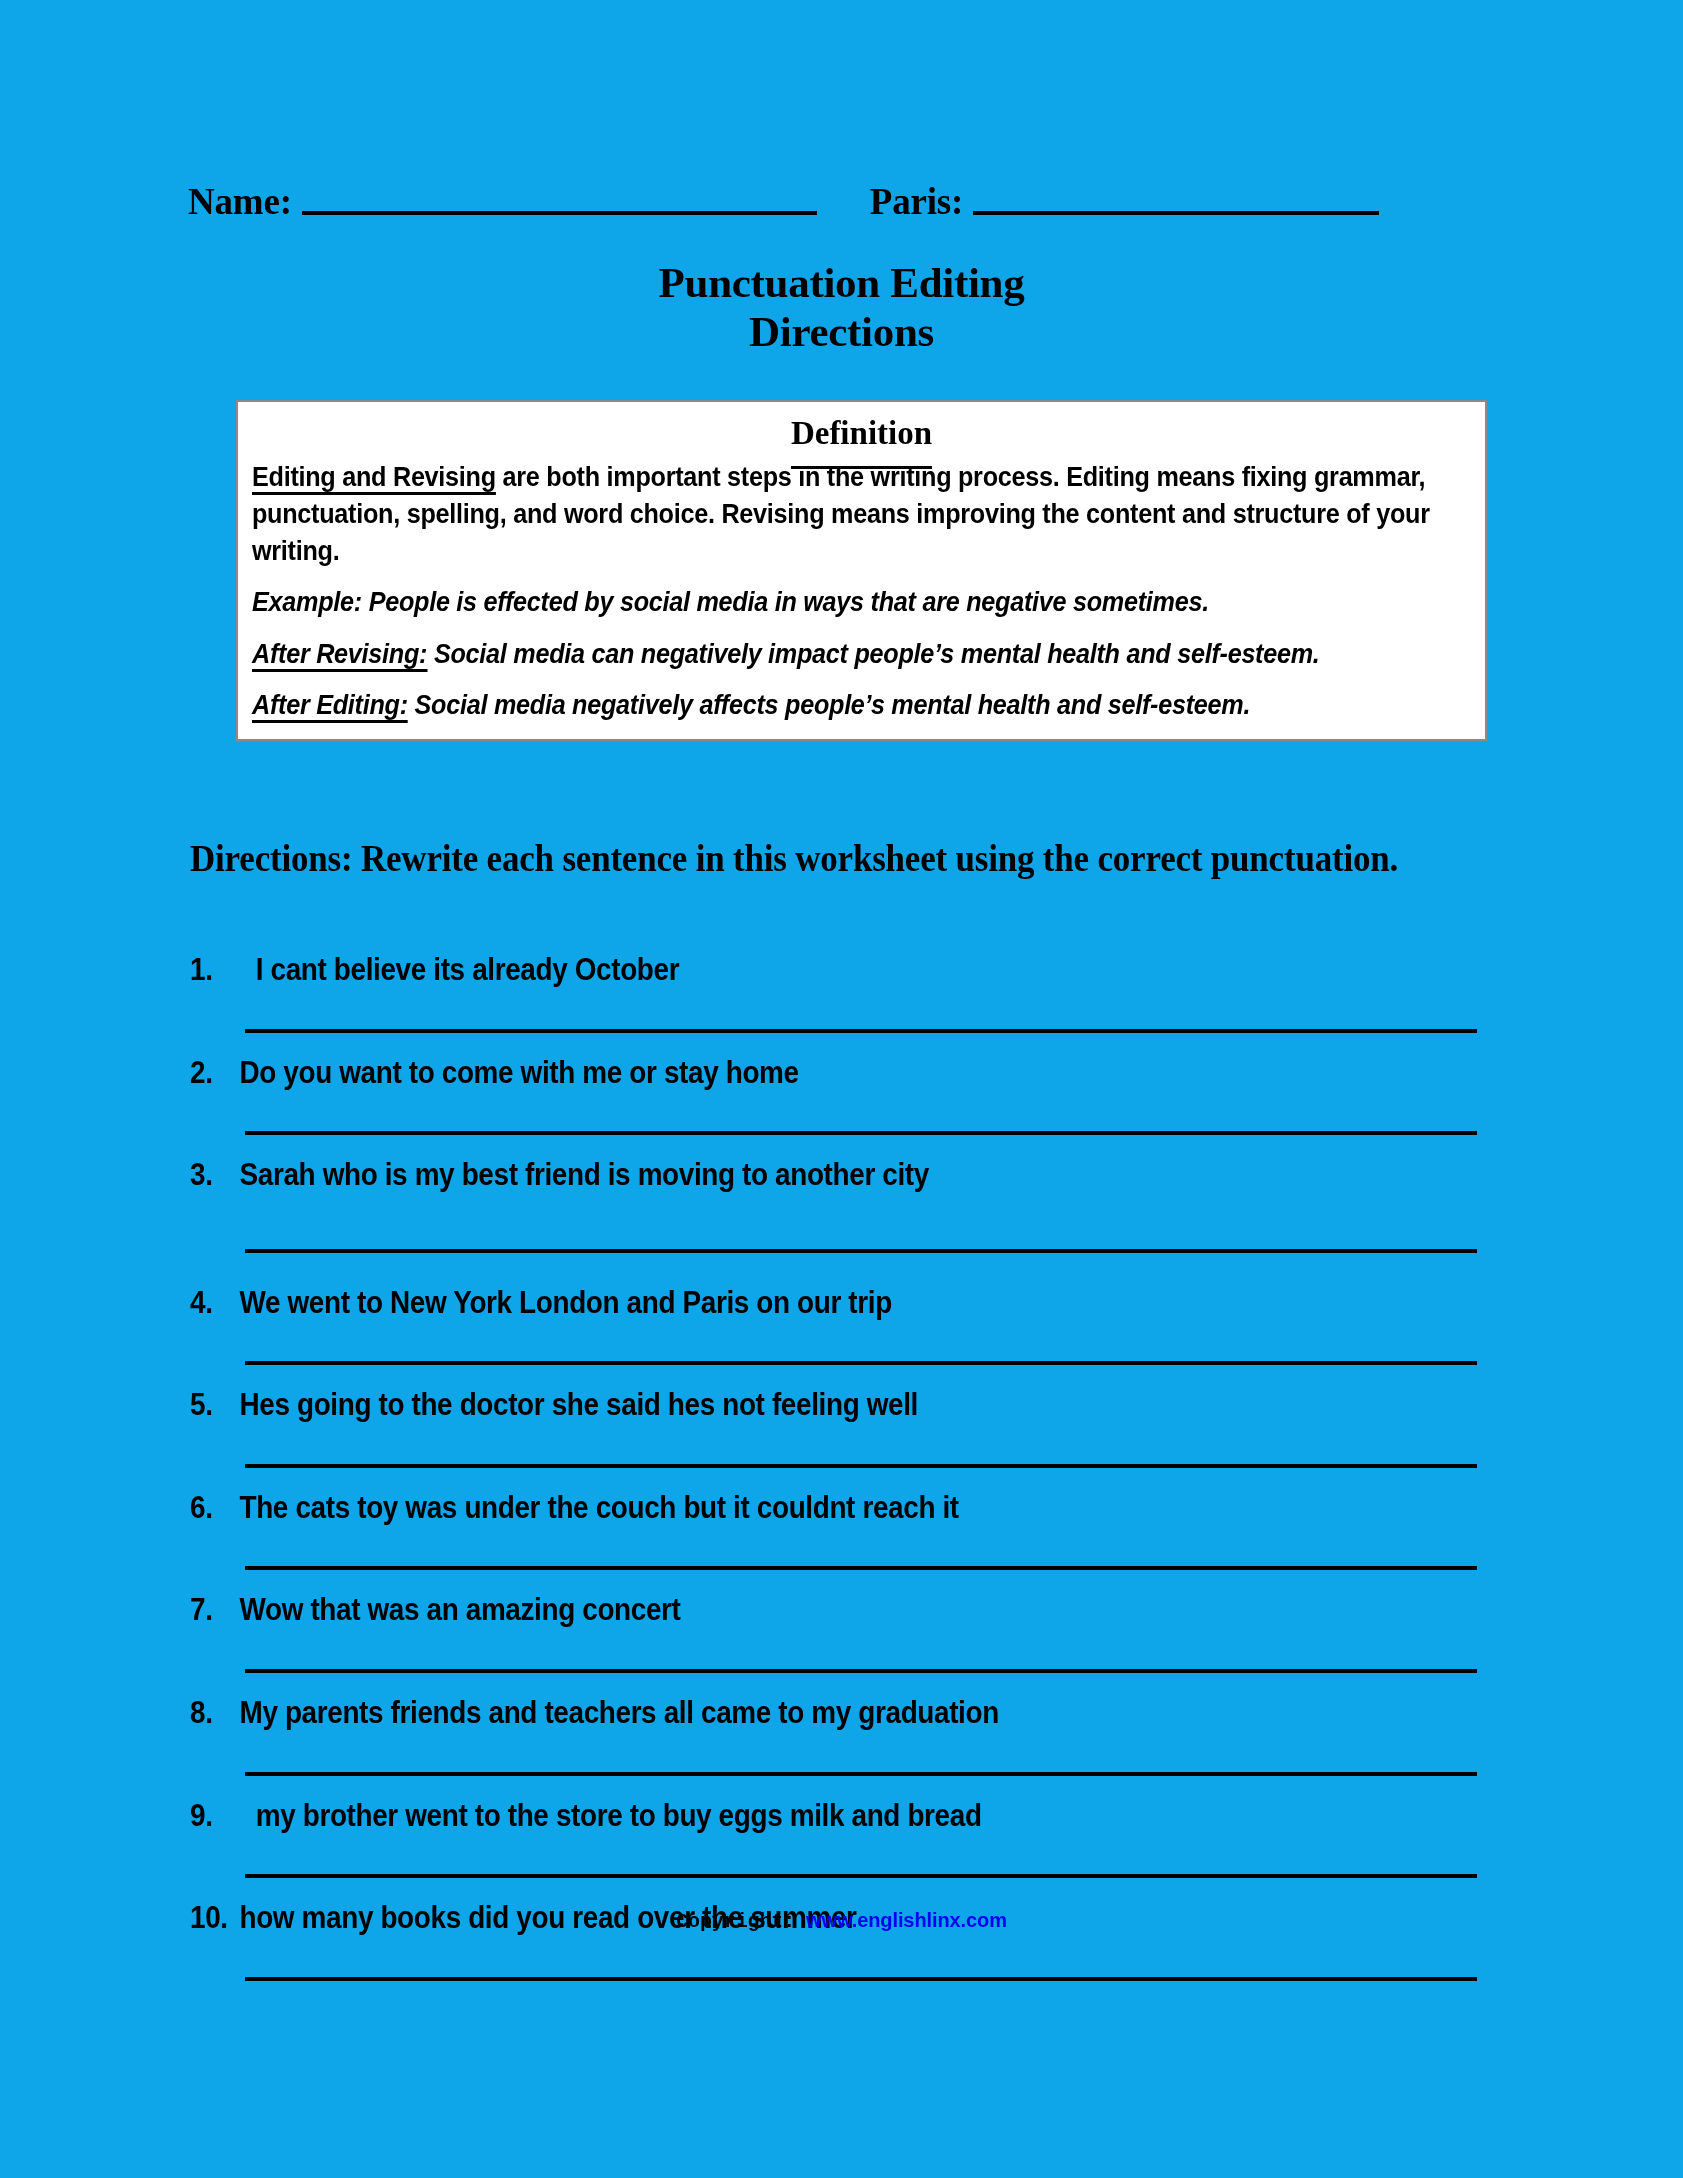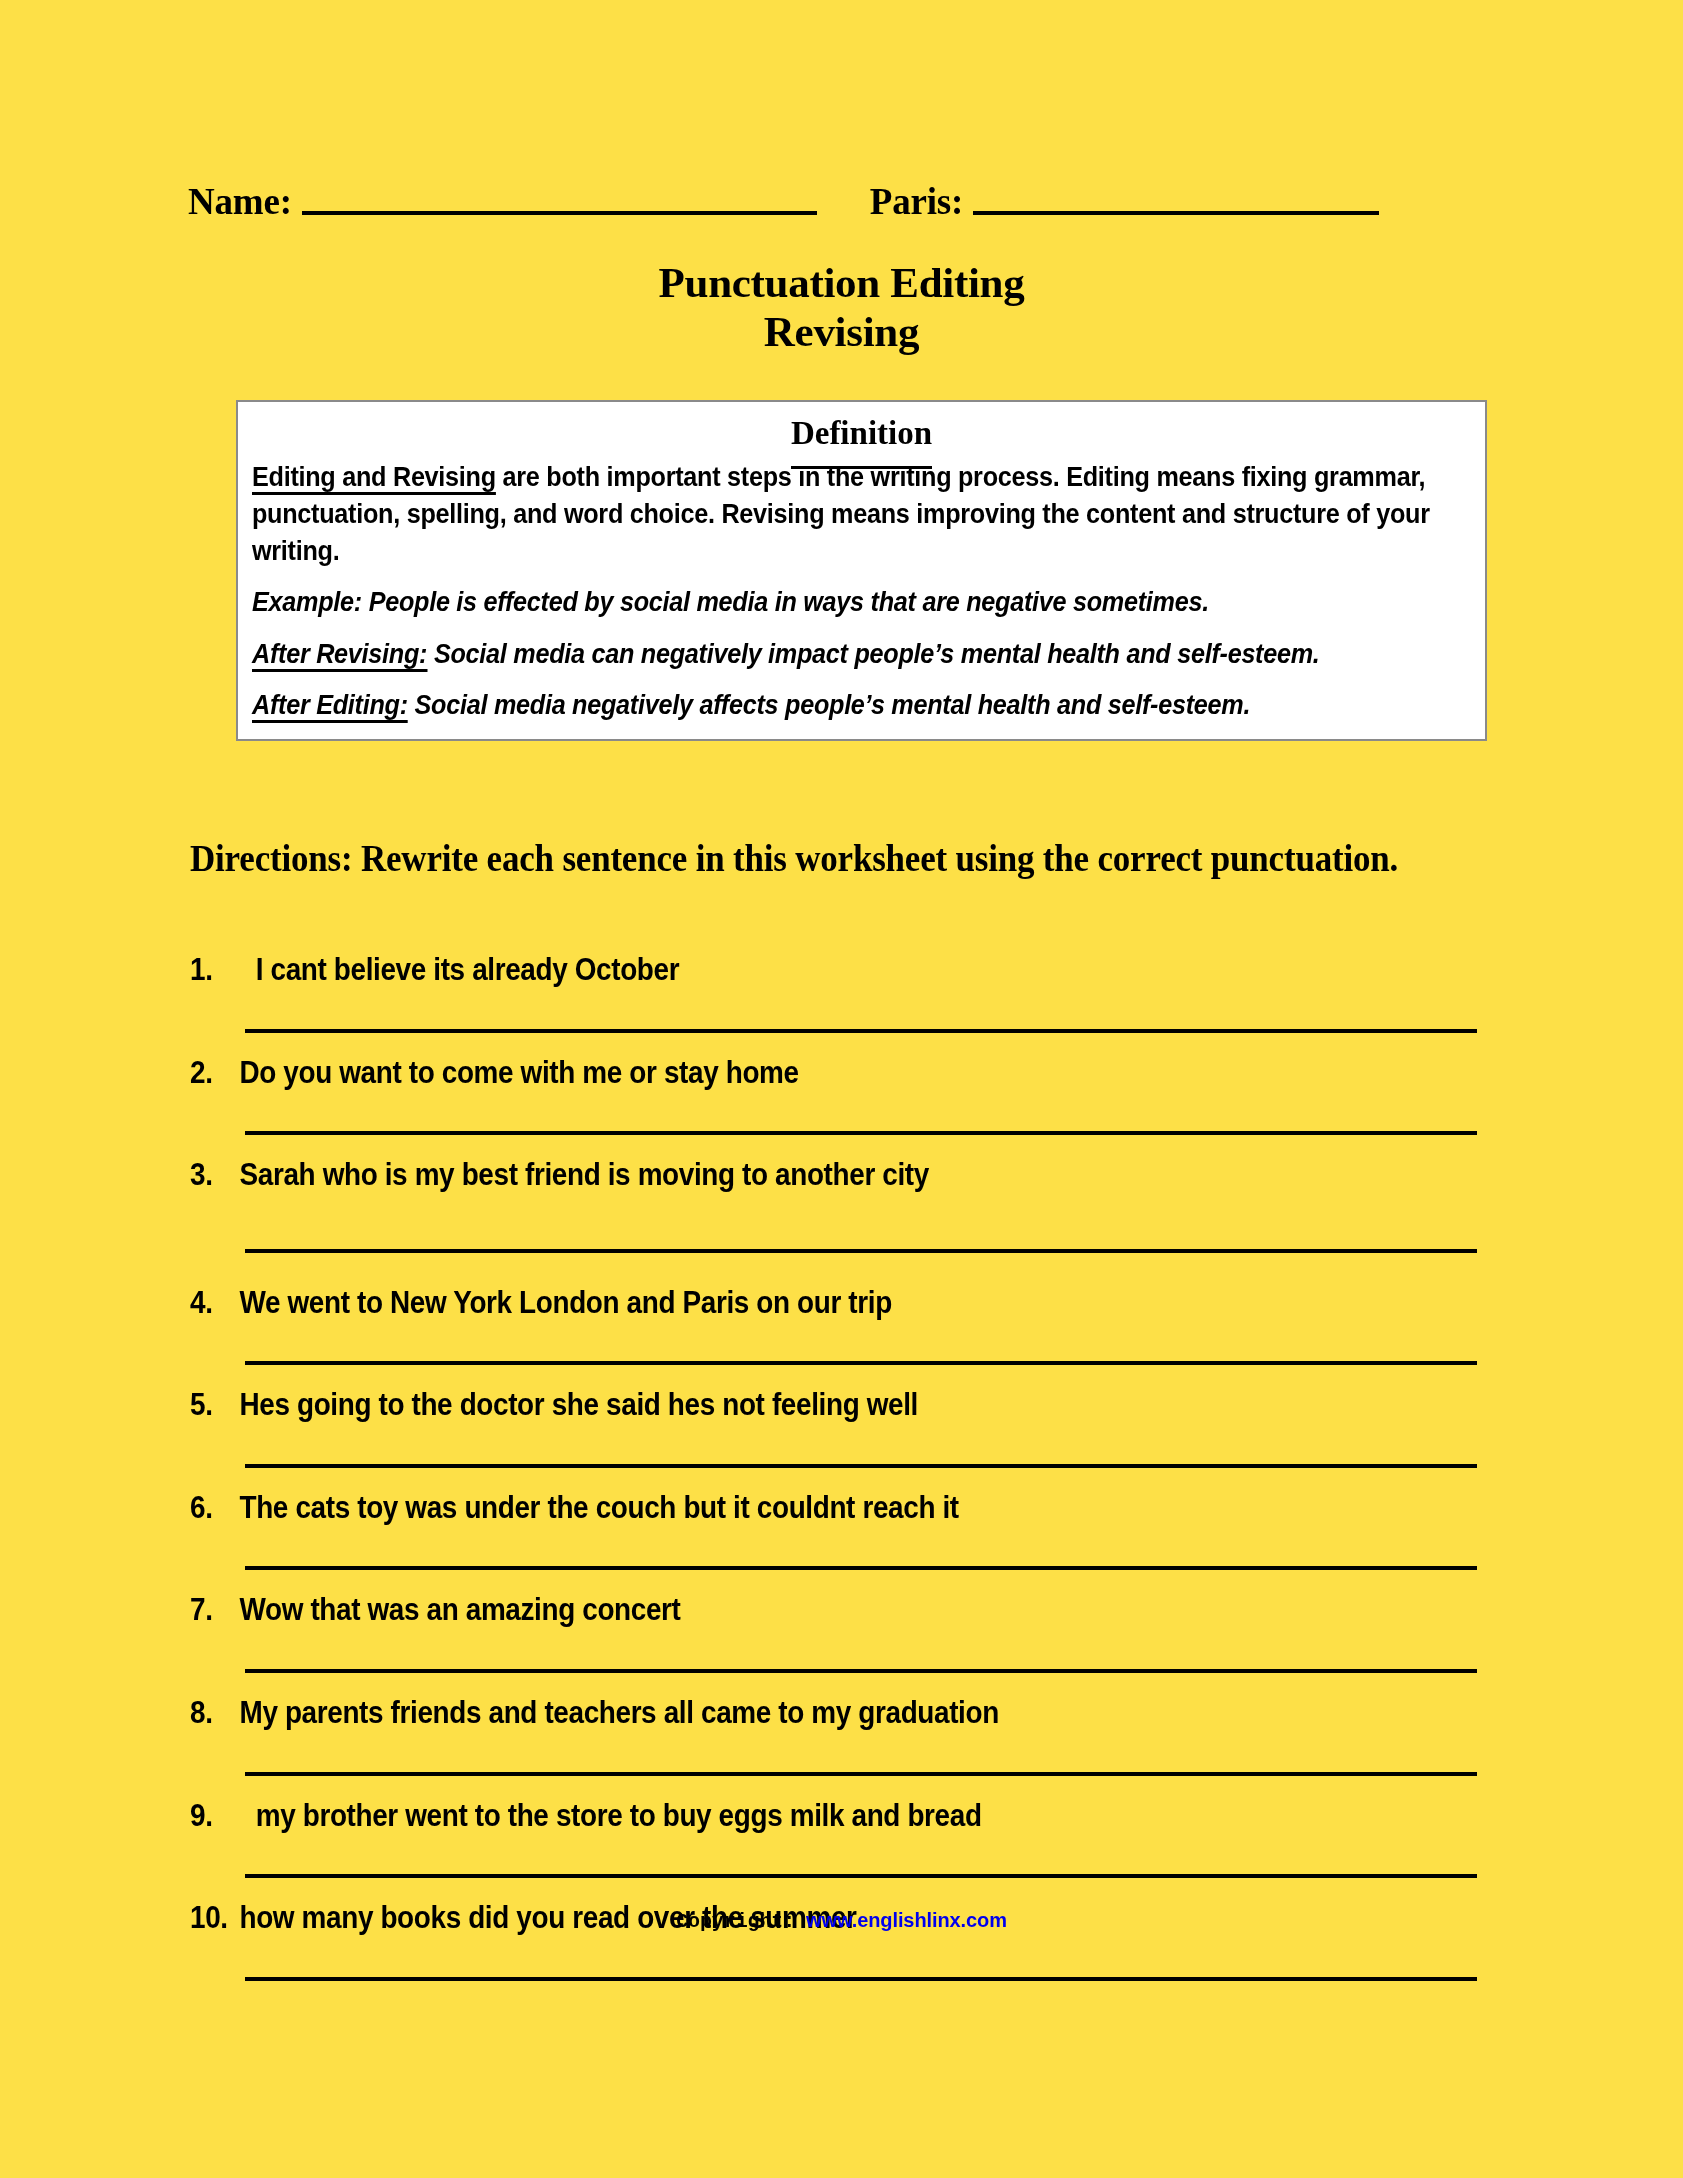--- a/index.html
+++ b/index.html
@@ -14,21 +14,21 @@
     font-family: "Liberation Sans", sans-serif;
     color: #000000;
     overflow: hidden;
   }
 
   .page {
     position: absolute;
     left: 0; top: 0;
     width: 1683px;
     height: 2178px;
-    background: #fde047;
+    background: #0ea5e9;
   }
 
   
   .namedate {
     position: absolute;
     left: 188px;
     top: 183px;
     width: 1277px;
     display: flex;
     align-items: flex-end;
@@ -212,21 +212,21 @@
   <div class="namedate">
     <span class="nd-label">Name:</span>
     <span class="nd-rule name"></span>
     <span class="nd-gap"></span>
     <span class="nd-label">Paris:</span>
     <span class="nd-rule date"></span>
   </div>
 
   <div class="title">
     <span class="l1">Punctuation Editing</span>
-    <span class="l2">Revising</span>
+    <span class="l2">Directions</span>
   </div>
 
   <div class="defbox">
     <div class="def-heading">
       <span>Definition</span>
     </div>
     <div class="def-para"><u>Editing and Revising</u><span> are both important steps in the writing process. Editing means fixing grammar, punctuation, spelling, and word choice. Revising means improving the content and structure of your writing.</span></div>
     <div class="def-ex"><span>Example:</span><span> People is effected by social media in ways that are negative sometimes.</span></div>
     <div class="def-ex"><u>After Revising:</u><span> Social media can negatively impact people’s mental health and self-esteem.</span></div>
     <div class="def-ex"><u>After Editing:</u><span> Social media negatively affects people’s mental health and self-esteem.</span></div>

